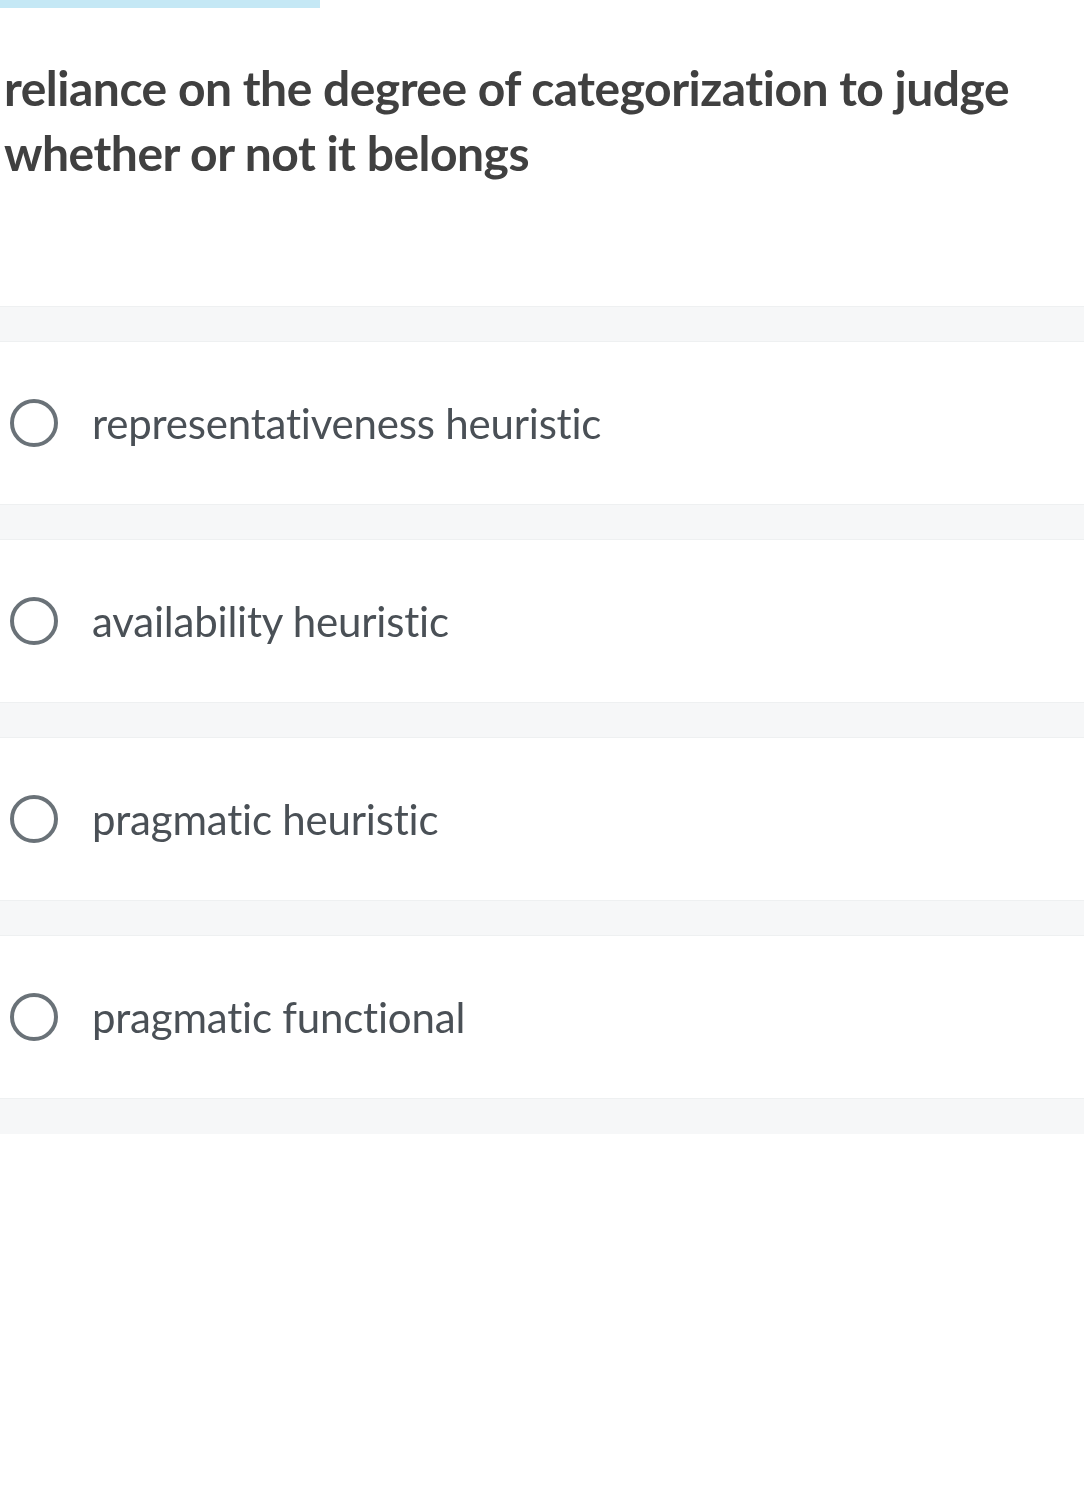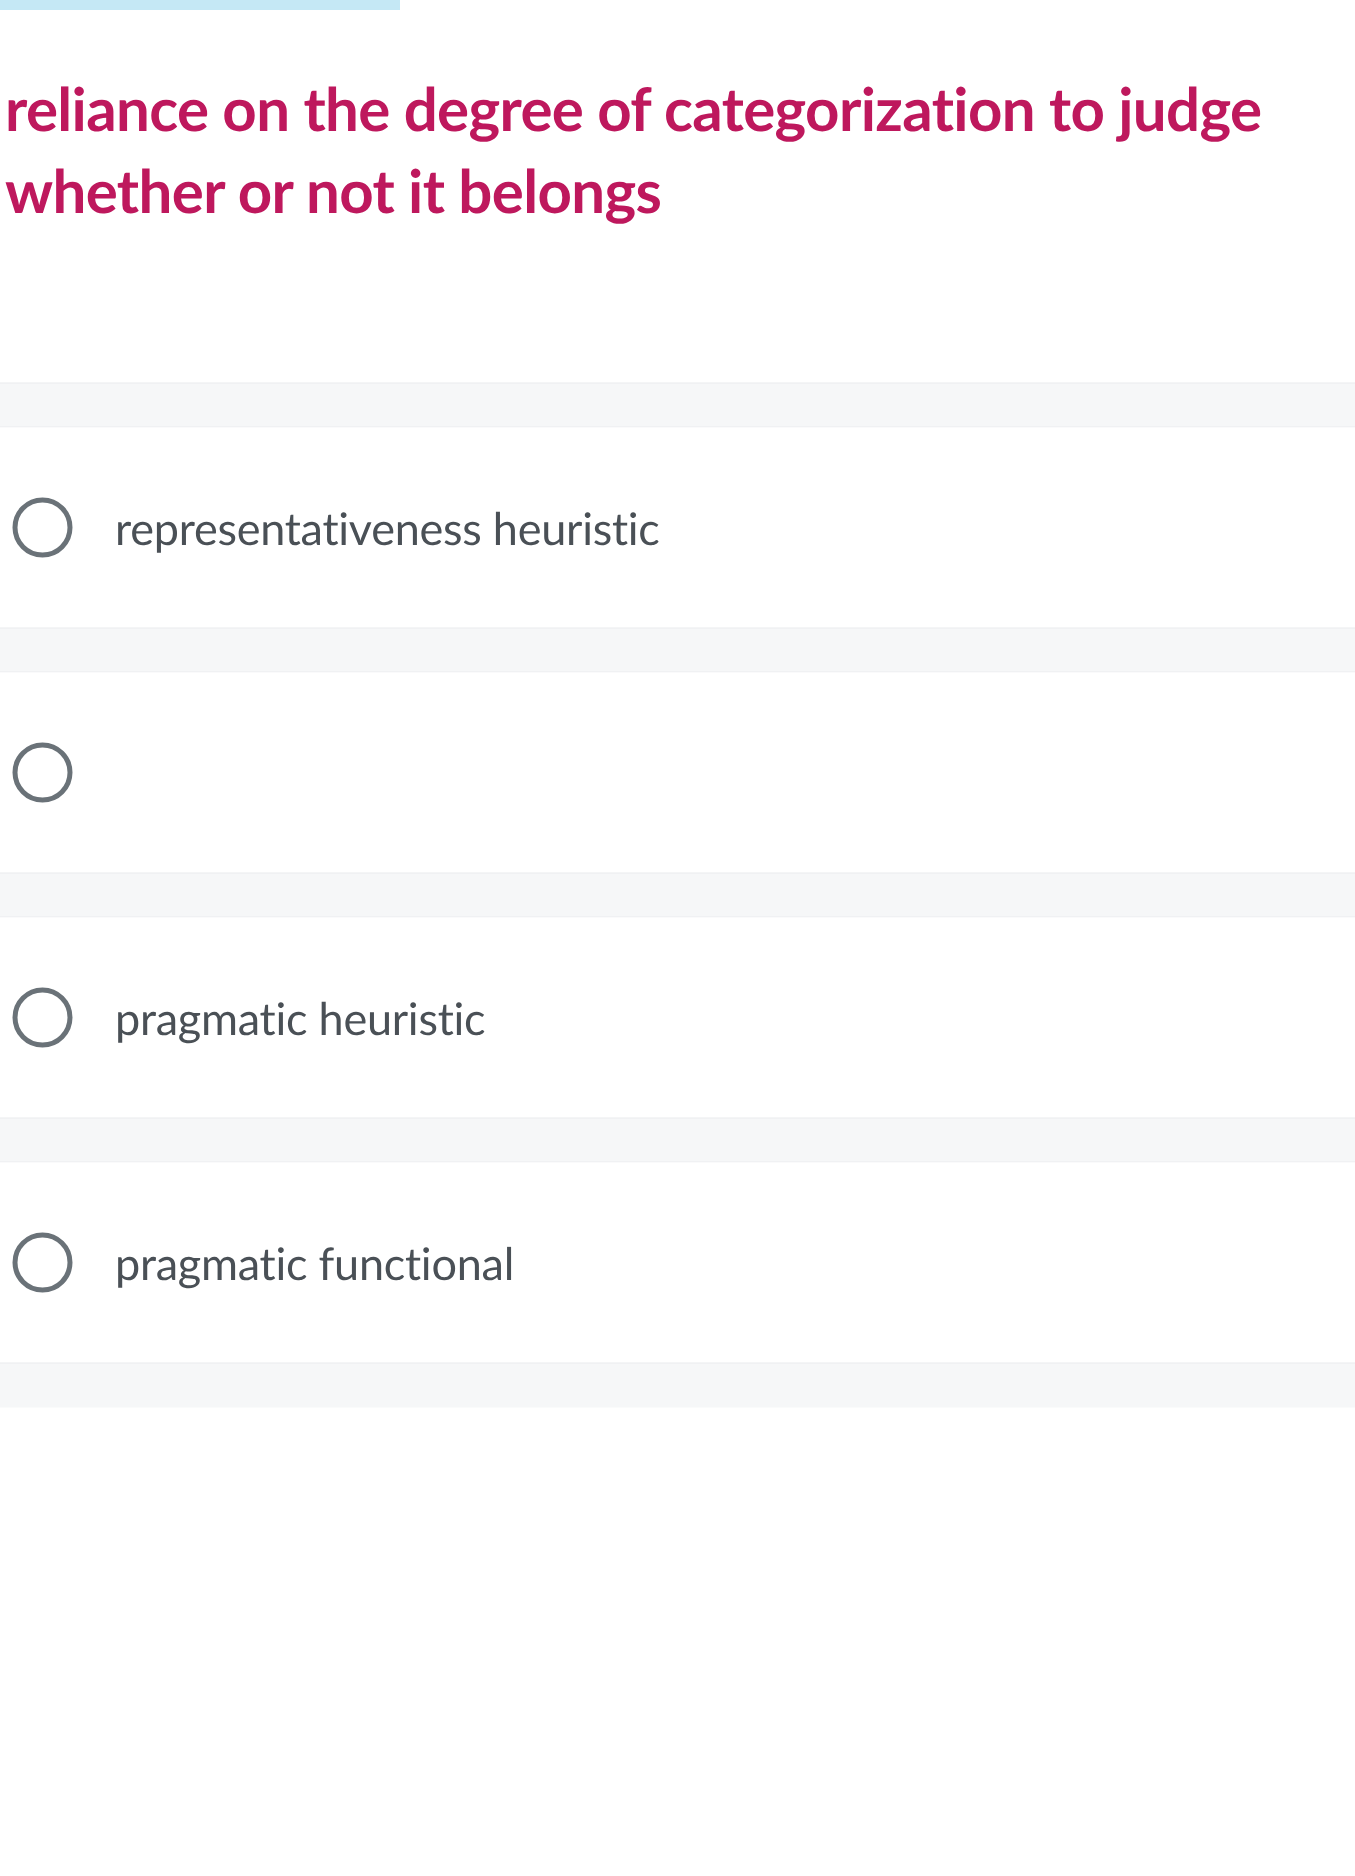--- a/index.html
+++ b/index.html
@@ -16,21 +16,21 @@
     }
     .top-highlight {
       width: 320px;
       height: 8px;
       background: #c5e8f5;
       margin-left: 0;
     }
     .question-text {
       font-size: 48px;
       font-weight: 700;
-      color: #be185d;
+      color: #404040;
       line-height: 1.35;
       padding: 48px 4px 0 4px;
       letter-spacing: -0.5px;
     }
     .options-container {
       margin-top: 120px;
     }
     .option-separator {
       height: 36px;
       background: #f6f7f8;
@@ -47,21 +47,21 @@
     .radio-circle {
       width: 48px;
       height: 48px;
       border: 4px solid #6a7278;
       border-radius: 50%;
       flex-shrink: 0;
       margin-right: 34px;
       background: #ffffff;
     }
     .option-label {
-      font-size: 36px;
+      font-size: 42px;
       font-weight: 400;
       color: #4a5056;
       letter-spacing: -0.2px;
     }
     .option-separator-bottom {
       height: 36px;
       background: #f6f7f8;
       border-top: 1px solid #eef0f1;
     }
   </style>
@@ -78,20 +78,21 @@
 
   <label class="option-row">
     <span class="radio-circle"></span>
     <span class="option-label">representativeness heuristic</span>
   </label>
 
   <div class="option-separator"></div>
 
   <label class="option-row">
     <span class="radio-circle"></span>
+    <span class="option-label">availability heuristic</span>
   </label>
 
   <div class="option-separator"></div>
 
   <label class="option-row">
     <span class="radio-circle"></span>
     <span class="option-label">pragmatic heuristic</span>
   </label>
 
   <div class="option-separator"></div>

